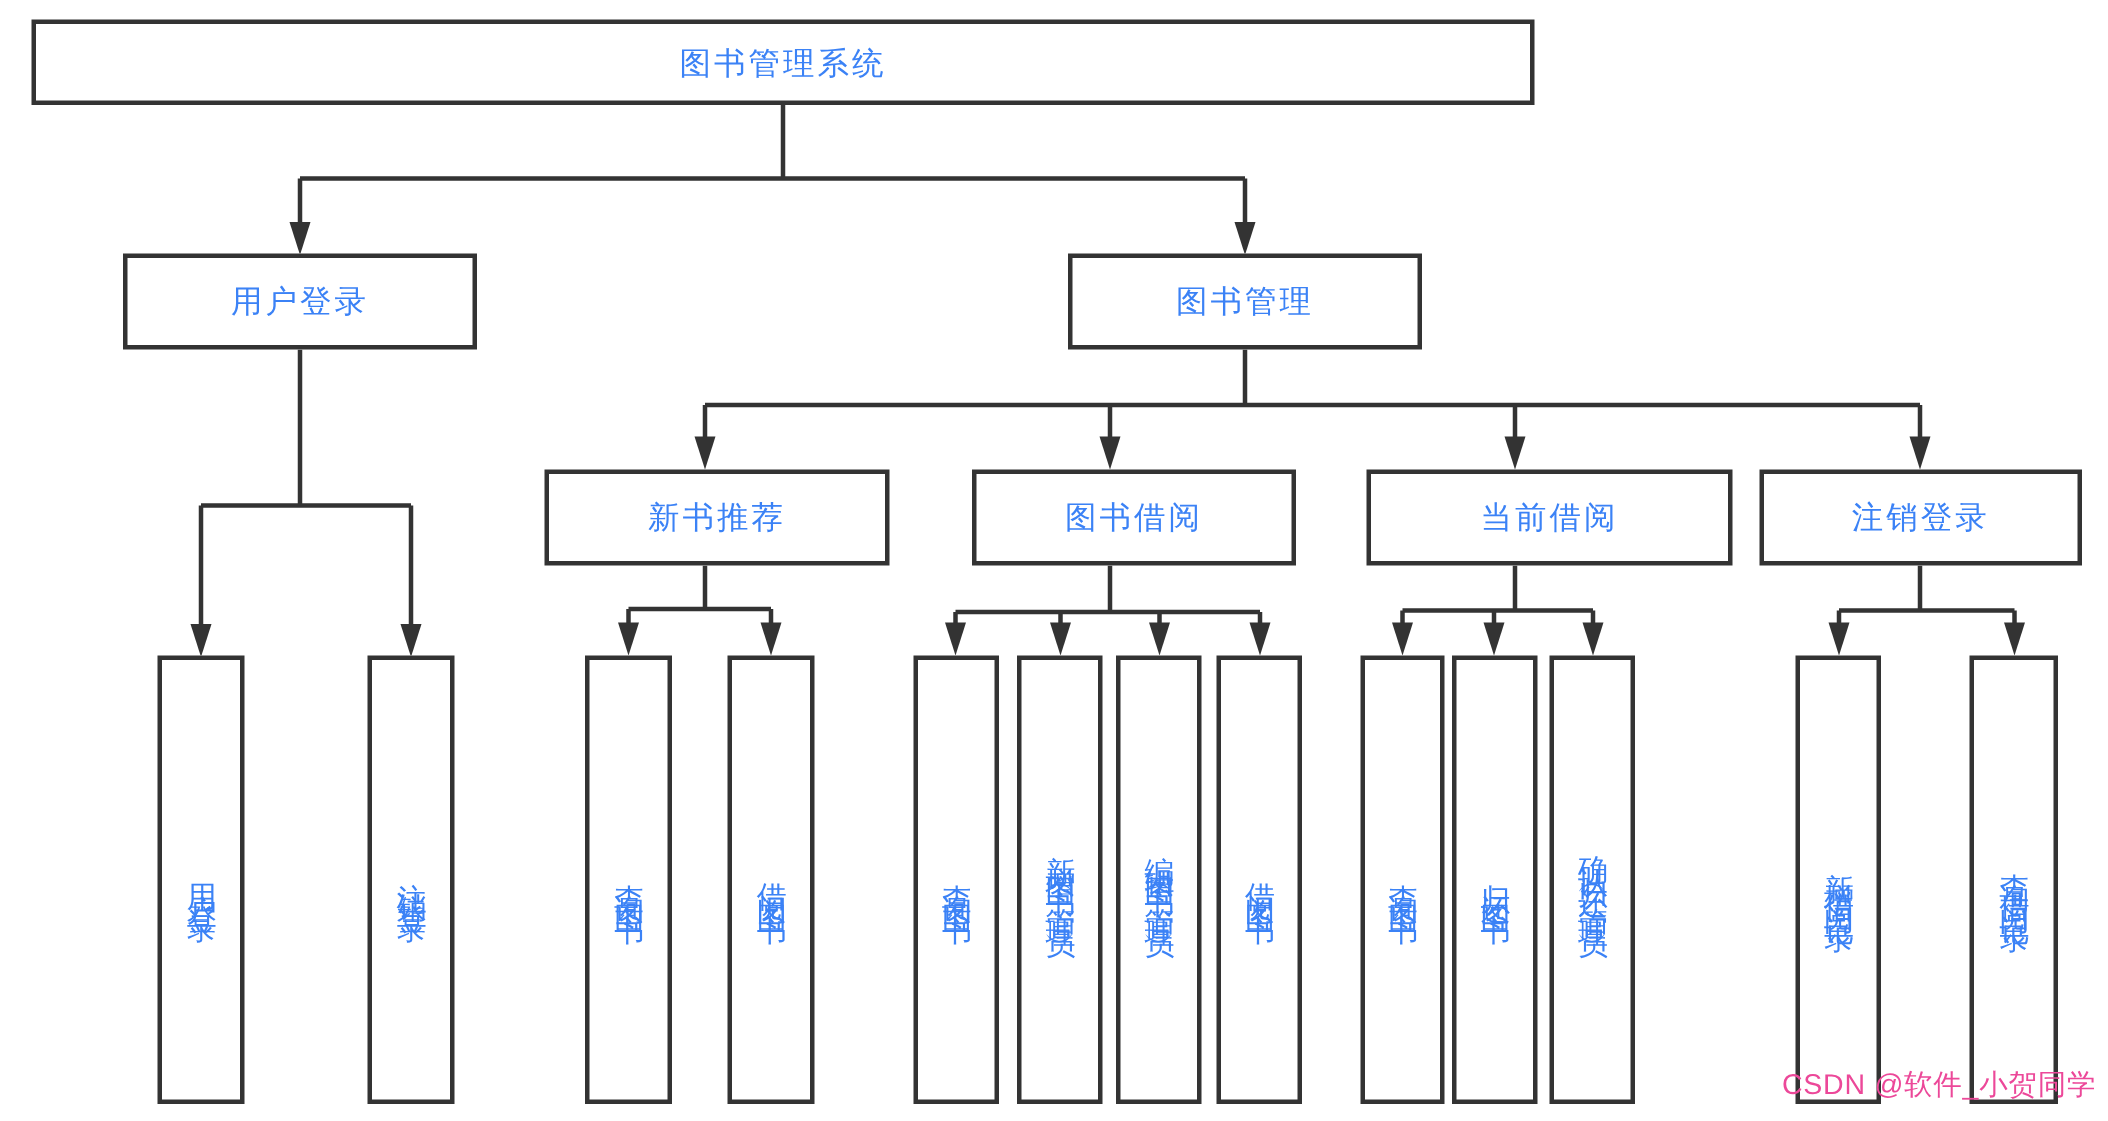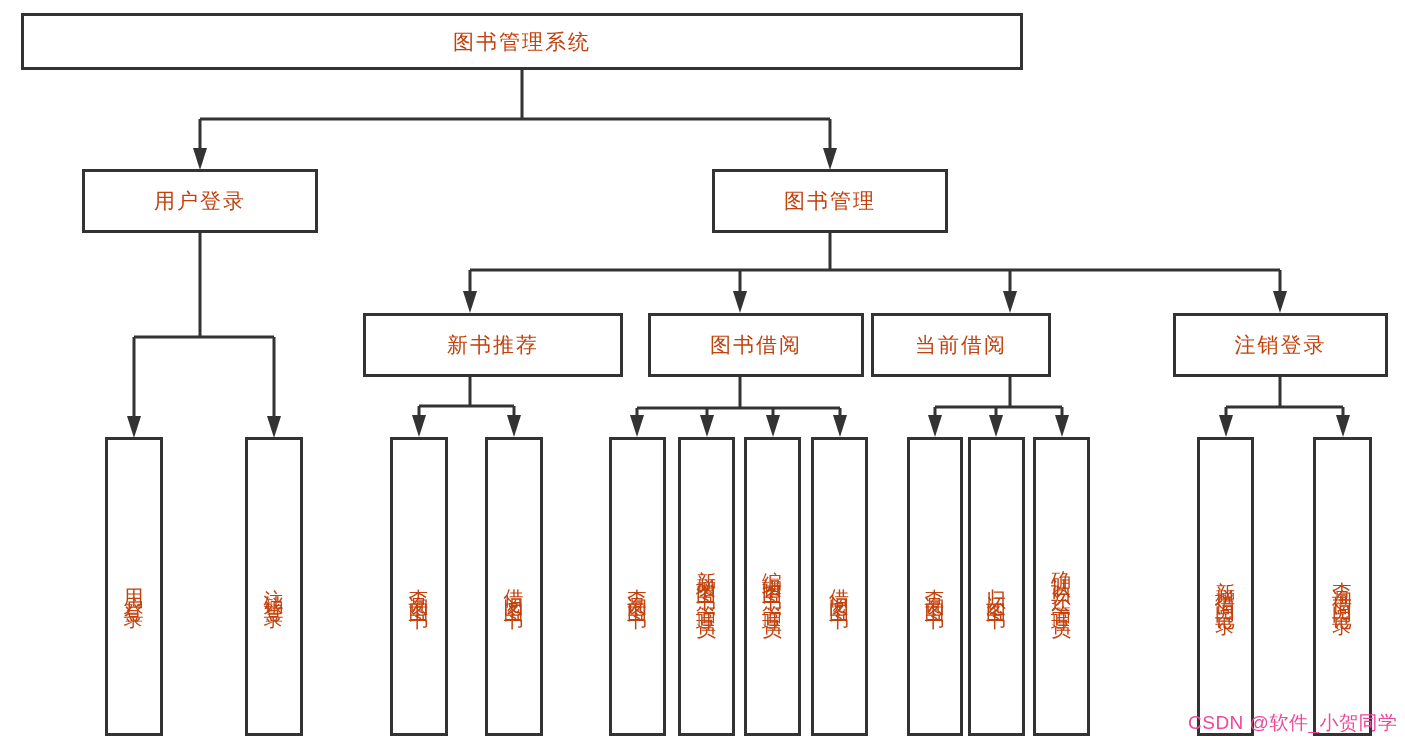--- a/index.html
+++ b/index.html
@@ -33,21 +33,21 @@
     stroke: none;
   }
   .node {
     position: absolute;
     box-sizing: border-box;
     background: #ffffff;
     border: 3px solid #333333;
     display: flex;
     align-items: center;
     justify-content: center;
-    color: #c2410c;
+    color: #3b82f6;
     z-index: 2;
   }
   .hbox {
     font-size: 21px;
     letter-spacing: 2px;
     text-align: center;
   }
   .root-box {
     left: 21px; top: 13px; width: 1002px; height: 57px;
   }
@@ -132,27 +132,27 @@
     <span>图书管理系统</span>
   </div>
 
   <div class="node hbox" style="left:82px; top:169px; width:236px; height:64px;">
     <span>用户登录</span>
   </div>
   <div class="node hbox" style="left:712px; top:169px; width:236px; height:64px;">
     <span>图书管理</span>
   </div>
 
-  <div class="node hbox" style="left:363px; top:313px; width:260px; height:64px;">
+  <div class="node hbox" style="left:363px; top:313px; width:230px; height:64px;">
     <span>新书推荐</span>
   </div>
   <div class="node hbox" style="left:648px; top:313px; width:216px; height:64px;">
     <span>图书借阅</span>
   </div>
-  <div class="node hbox" style="left:871px; top:313px; width:180px; height:64px;">
+  <div class="node hbox" style="left:911px; top:313px; width:244px; height:64px;">
     <span>当前借阅</span>
   </div>
   <div class="node hbox" style="left:1173px; top:313px; width:215px; height:64px;">
     <span>注销登录</span>
   </div>
 
   <div class="node vbox" style="left:105px; width:58px;">
     <span class="vtext">用户登录</span>
   </div>
   <div class="node vbox" style="left:245px; width:58px;">

